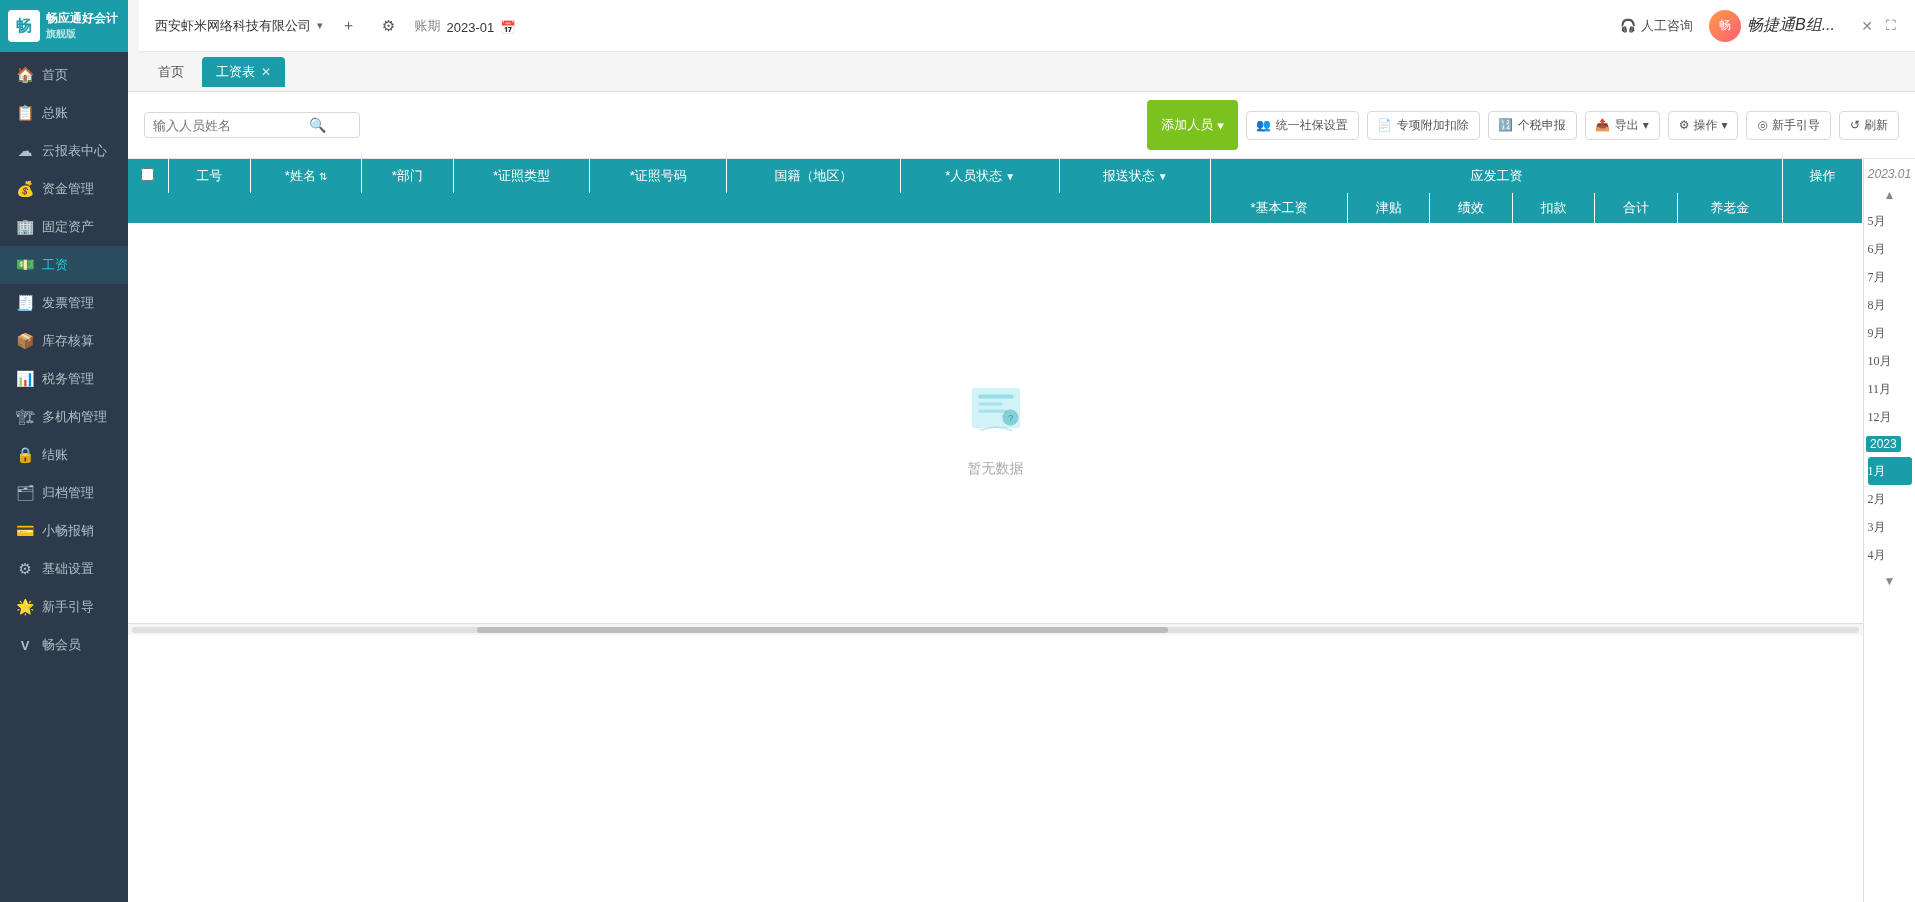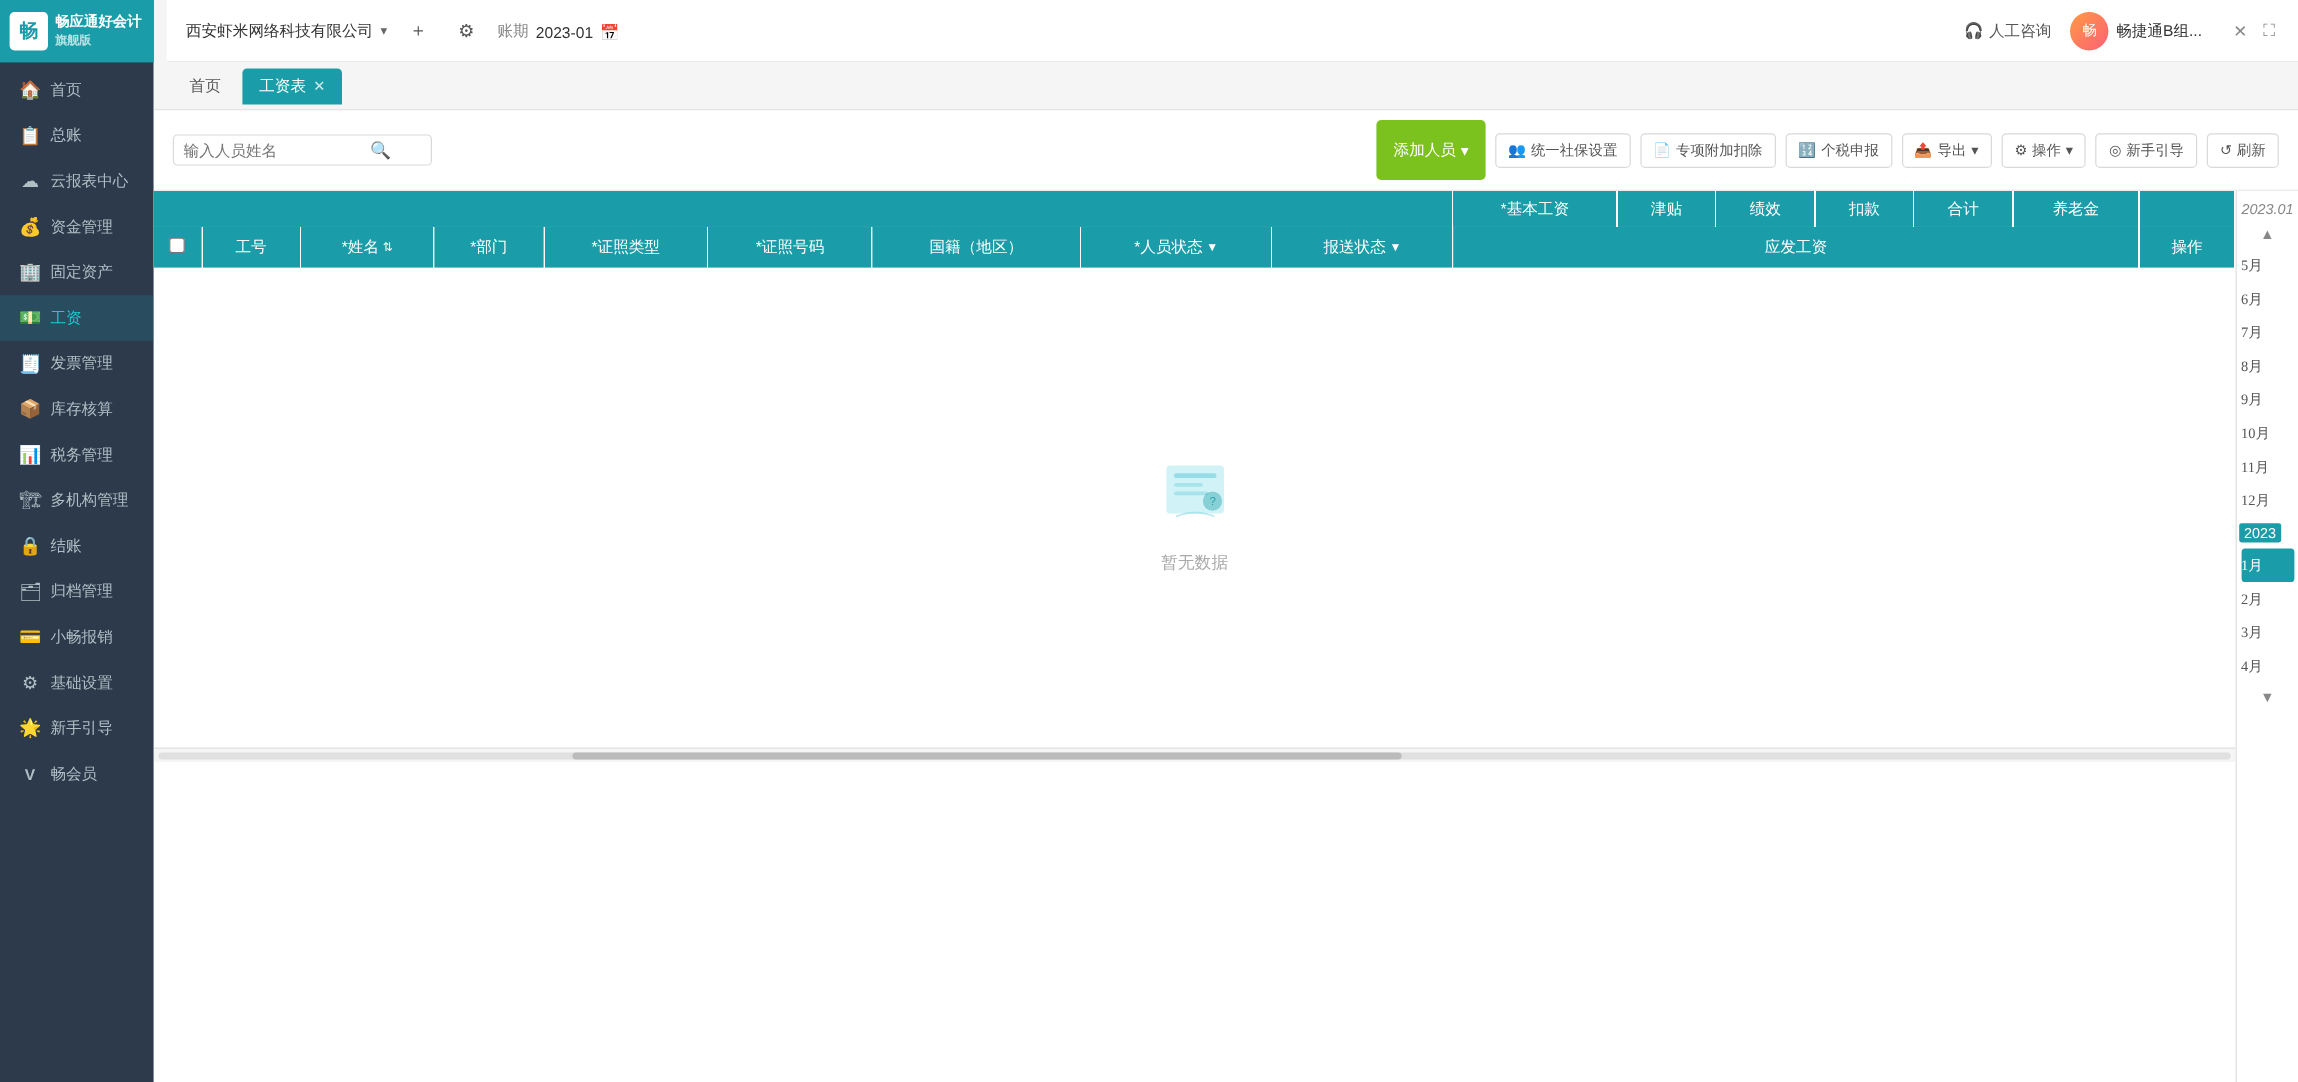--- a/index.html
+++ b/index.html
@@ -123,21 +123,21 @@
       height: 32px;
       border-radius: 50%;
       background: linear-gradient(135deg, #ff9a44, #fc6076);
       display: flex;
       align-items: center;
       justify-content: center;
       color: white;
       font-size: 12px;
       cursor: pointer;
     }
-    .user-name { font-size: 13px; color: #333; cursor: pointer; }
+    .user-name { font-size: 16px; color: #333; cursor: pointer; font-style: italic; }
 
     
     .tabbar {
       background: #f5f5f5;
       height: 40px;
       display: flex;
       align-items: center;
       padding: 0 16px;
       gap: 4px;
       border-bottom: 1px solid #e0e0e0;
@@ -525,20 +525,64 @@
         <span>↺</span>
         <span>刷新</span>
       </button>
     </div>
   </div>
 
   <div style="display:flex;flex:1;overflow:hidden;">
     <div class="table-container">
       <table>
         <thead>
+          <tr>
+            <th class="checkbox-col">
+              <input type="checkbox" style="">
+            </th>
+            <th>
+              <span>工号</span>
+            </th>
+            <th>
+              <div class="th-sortable">
+                <span>*姓名</span>
+                <span style="font-size:10px;">⇅</span>
+              </div>
+            </th>
+            <th>
+              <span>*部门</span>
+            </th>
+            <th>
+              <span>*证照类型</span>
+            </th>
+            <th>
+              <span>*证照号码</span>
+            </th>
+            <th>
+              <span>国籍（地区）</span>
+            </th>
+            <th>
+              <div class="th-filter">
+                <span>*人员状态</span>
+                <span style="font-size:10px;">▼</span>
+              </div>
+            </th>
+            <th>
+              <div class="th-filter">
+                <span>报送状态</span>
+                <span style="font-size:10px;">▼</span>
+              </div>
+            </th>
+            <th colspan="6">
+              <span>应发工资</span>
+            </th>
+            <th class="operation-col">
+              <span>操作</span>
+            </th>
+          </tr>
           <tr style="background:#1a9da8;">
             <th colspan="9" style="background:#1a9da8;border-right:1px solid rgba(255,255,255,0.2);"></th>
             <th style="background:#1a9da8;color:white;padding:6px 10px;border-right:1px solid rgba(255,255,255,0.2);">
               <span>*基本工资</span>
             </th>
             <th style="background:#1a9da8;color:white;padding:6px 10px;border-right:1px solid rgba(255,255,255,0.2);">
               <span>津贴</span>
             </th>
             <th style="background:#1a9da8;color:white;padding:6px 10px;border-right:1px solid rgba(255,255,255,0.2);">
               <span>绩效</span>
@@ -546,64 +590,20 @@
             <th style="background:#1a9da8;color:white;padding:6px 10px;border-right:1px solid rgba(255,255,255,0.2);">
               <span>扣款</span>
             </th>
             <th style="background:#1a9da8;color:white;padding:6px 10px;border-right:1px solid rgba(255,255,255,0.2);">
               <span>合计</span>
             </th>
             <th style="background:#1a9da8;color:white;padding:6px 10px;border-right:1px solid rgba(255,255,255,0.2);">
               <span>养老金</span>
             </th>
             <th style="background:#1a9da8;"></th>
-          </tr>
-          <tr>
-            <th class="checkbox-col">
-              <input type="checkbox" style="">
-            </th>
-            <th>
-              <span>工号</span>
-            </th>
-            <th>
-              <div class="th-sortable">
-                <span>*姓名</span>
-                <span style="font-size:10px;">⇅</span>
-              </div>
-            </th>
-            <th>
-              <span>*部门</span>
-            </th>
-            <th>
-              <span>*证照类型</span>
-            </th>
-            <th>
-              <span>*证照号码</span>
-            </th>
-            <th>
-              <span>国籍（地区）</span>
-            </th>
-            <th>
-              <div class="th-filter">
-                <span>*人员状态</span>
-                <span style="font-size:10px;">▼</span>
-              </div>
-            </th>
-            <th>
-              <div class="th-filter">
-                <span>报送状态</span>
-                <span style="font-size:10px;">▼</span>
-              </div>
-            </th>
-            <th colspan="6">
-              <span>应发工资</span>
-            </th>
-            <th class="operation-col">
-              <span>操作</span>
-            </th>
           </tr>
         </thead>
         <tbody>
         </tbody>
       </table>
 
       <div class="empty-state">
         <svg class="empty-icon" viewBox="0 0 100 100" xmlns="http://www.w3.org/2000/svg">
           <rect x="20" y="25" width="60" height="50" rx="4" fill="#b2eaf0" opacity="0.6"></rect>
           <rect x="28" y="33" width="44" height="5" rx="2" fill="#7dd4df" opacity="0.7"></rect>

